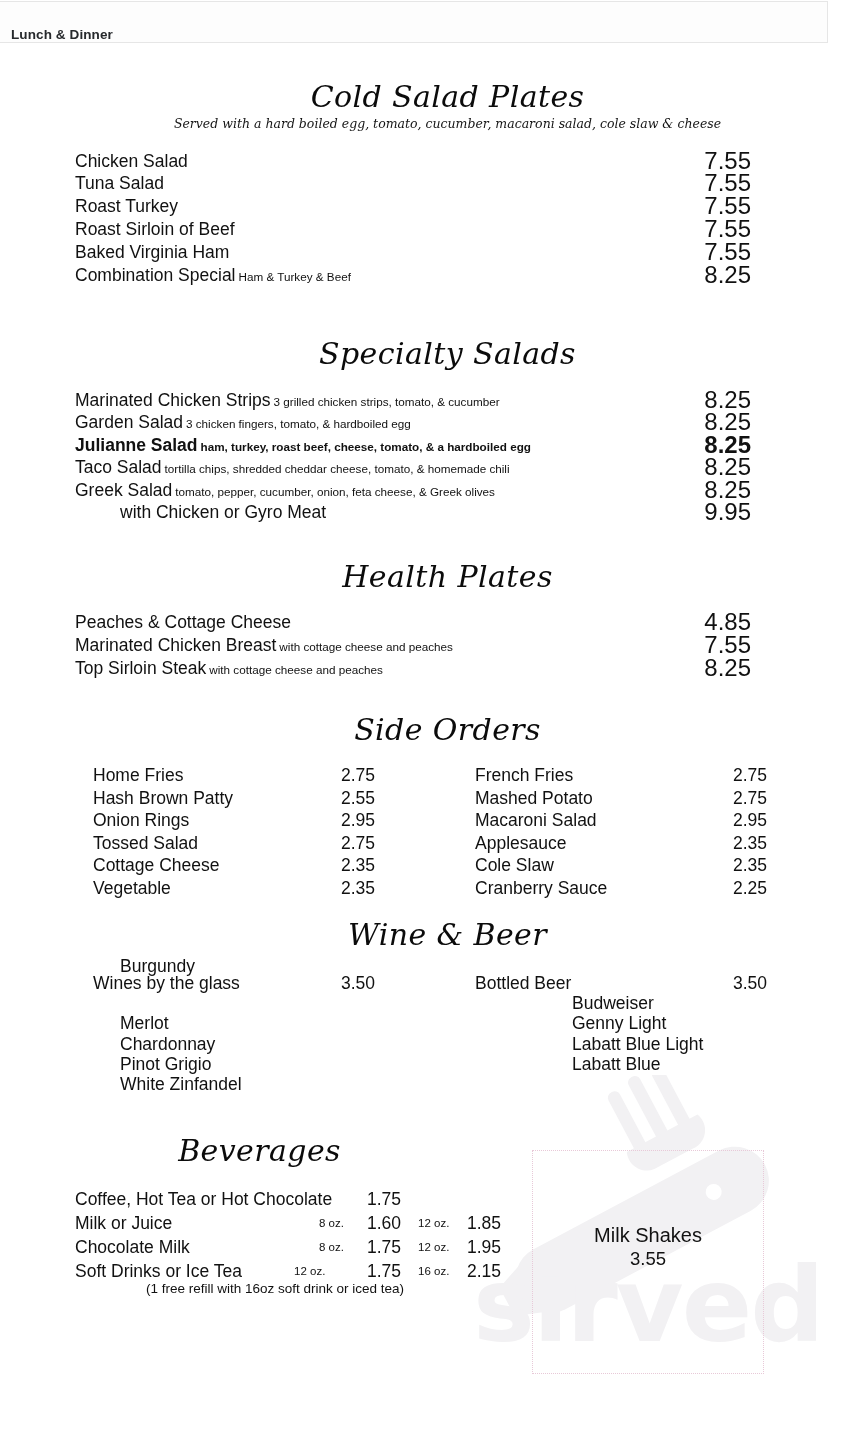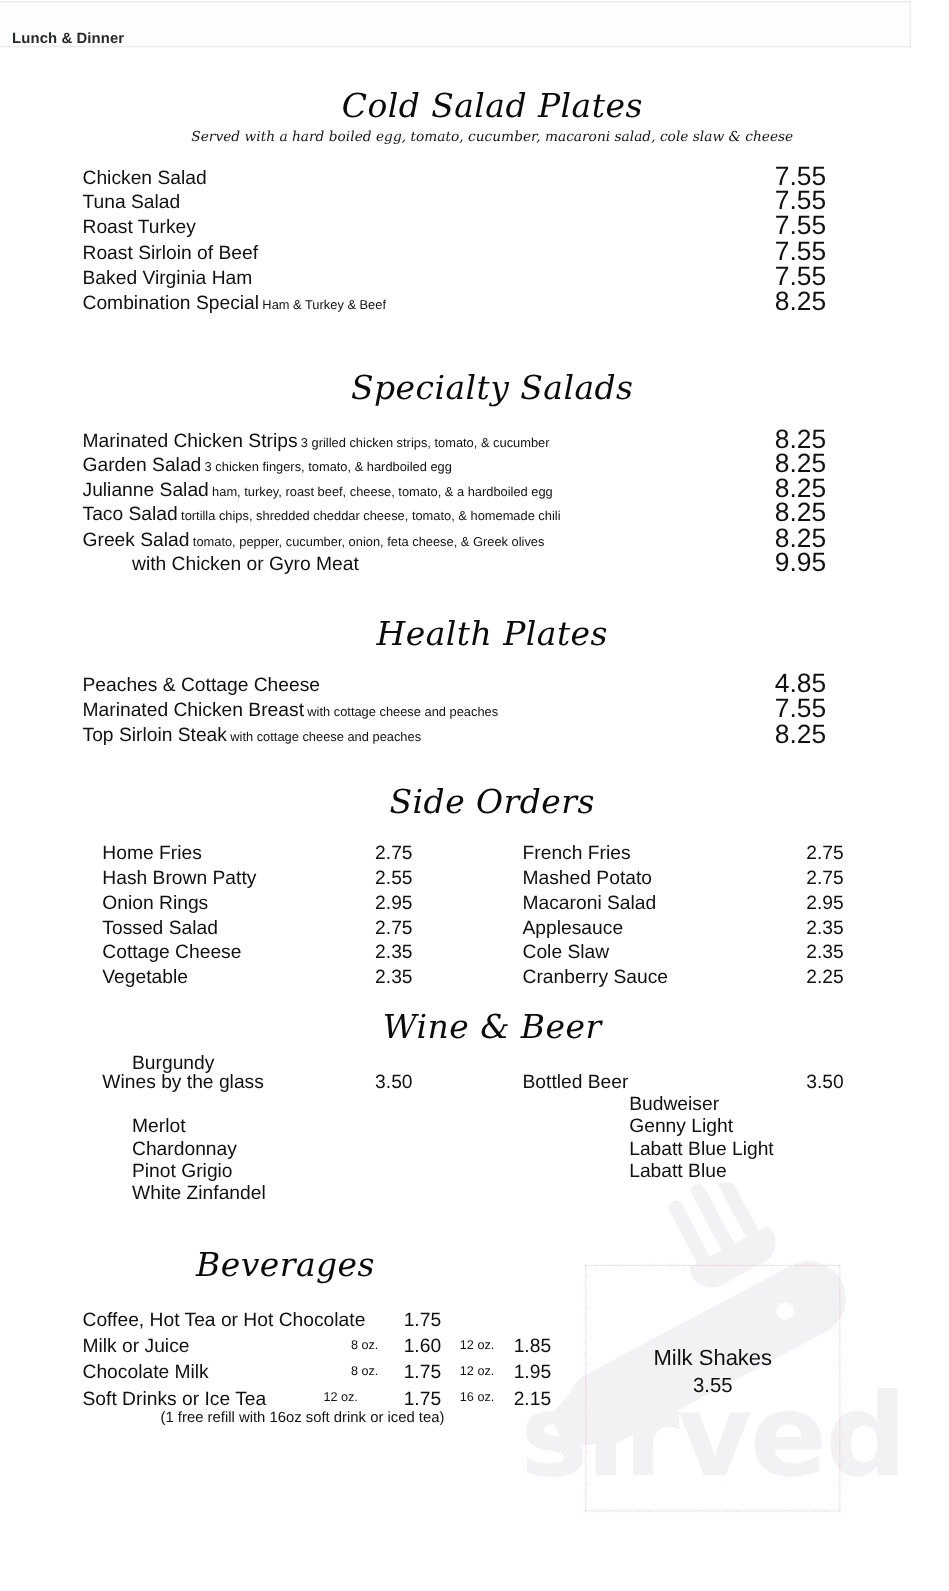--- a/index.html
+++ b/index.html
@@ -240,21 +240,21 @@
   <div class="sect-title" style="top:336px;">Specialty Salads</div>
 
   <div class="row" style="top:389px;">
     <span class="nm">Marinated Chicken Strips</span><span class="desc">3 grilled chicken strips, tomato, &amp; cucumber</span>
     <span class="pr">8.25</span>
   </div>
   <div class="row" style="top:411px;">
     <span class="nm">Garden Salad</span><span class="desc">3 chicken fingers, tomato, &amp; hardboiled egg</span>
     <span class="pr">8.25</span>
   </div>
-  <div class="row" style="top:434px;">
+  <div class="row" style="top:434px;font-weight:bold;">
     <span class="nm">Julianne Salad</span><span class="desc">ham, turkey, roast beef, cheese, tomato, &amp; a hardboiled egg</span>
     <span class="pr">8.25</span>
   </div>
   <div class="row" style="top:456px;">
     <span class="nm">Taco Salad</span><span class="desc">tortilla chips, shredded cheddar cheese, tomato, &amp; homemade chili</span>
     <span class="pr">8.25</span>
   </div>
   <div class="row" style="top:479px;">
     <span class="nm">Greek Salad</span><span class="desc">tomato, pepper, cucumber, onion, feta cheese, &amp; Greek olives</span>
     <span class="pr">8.25</span>

